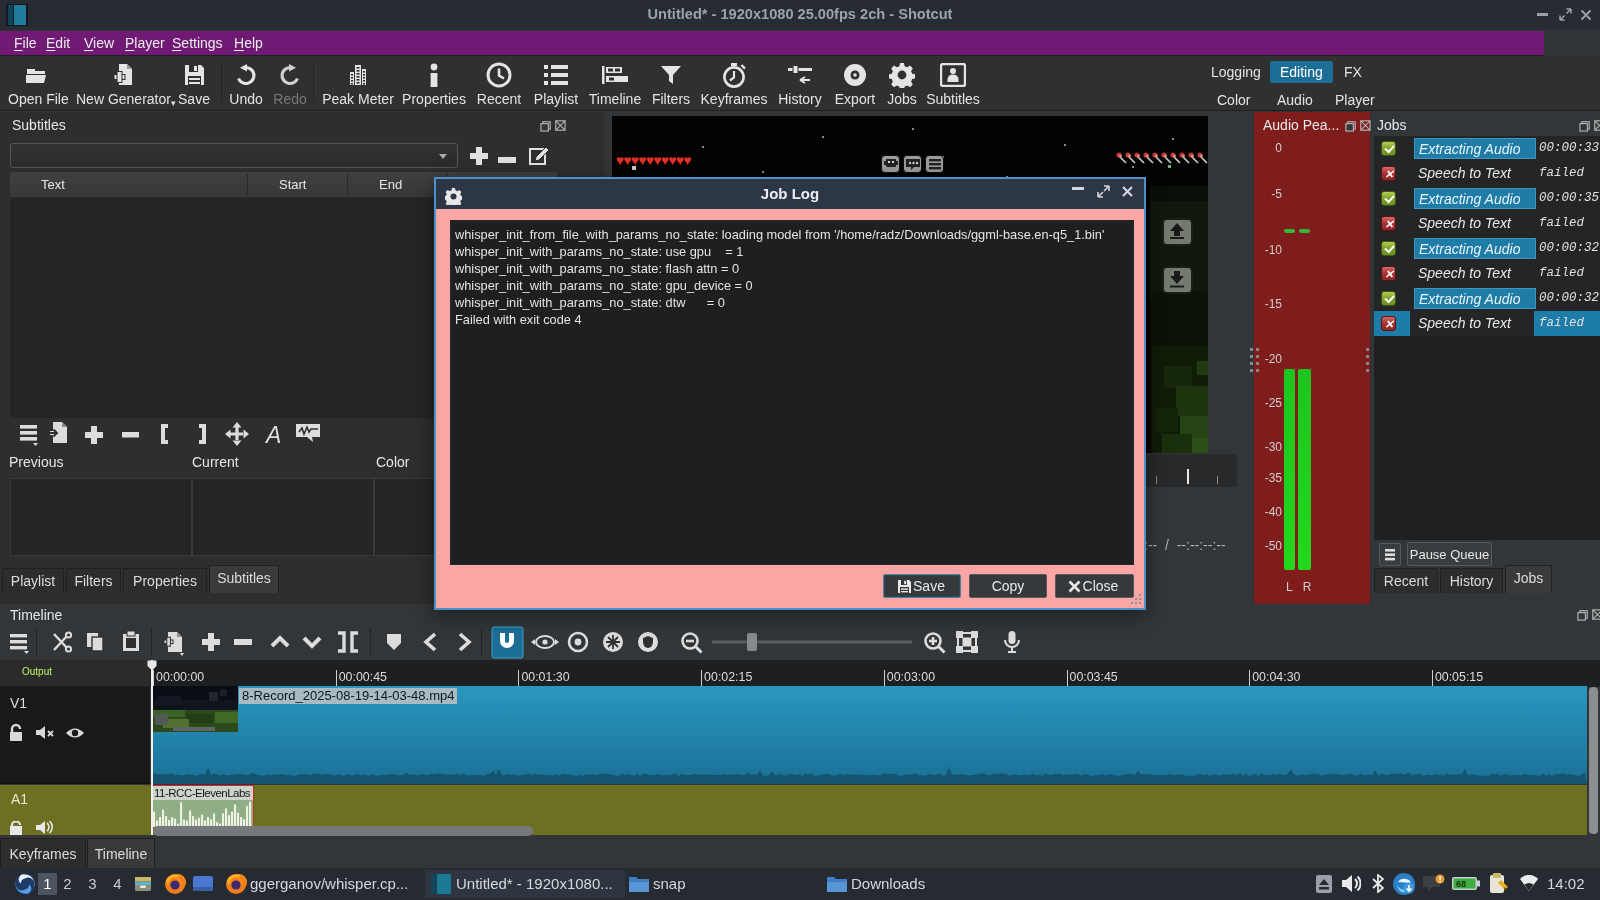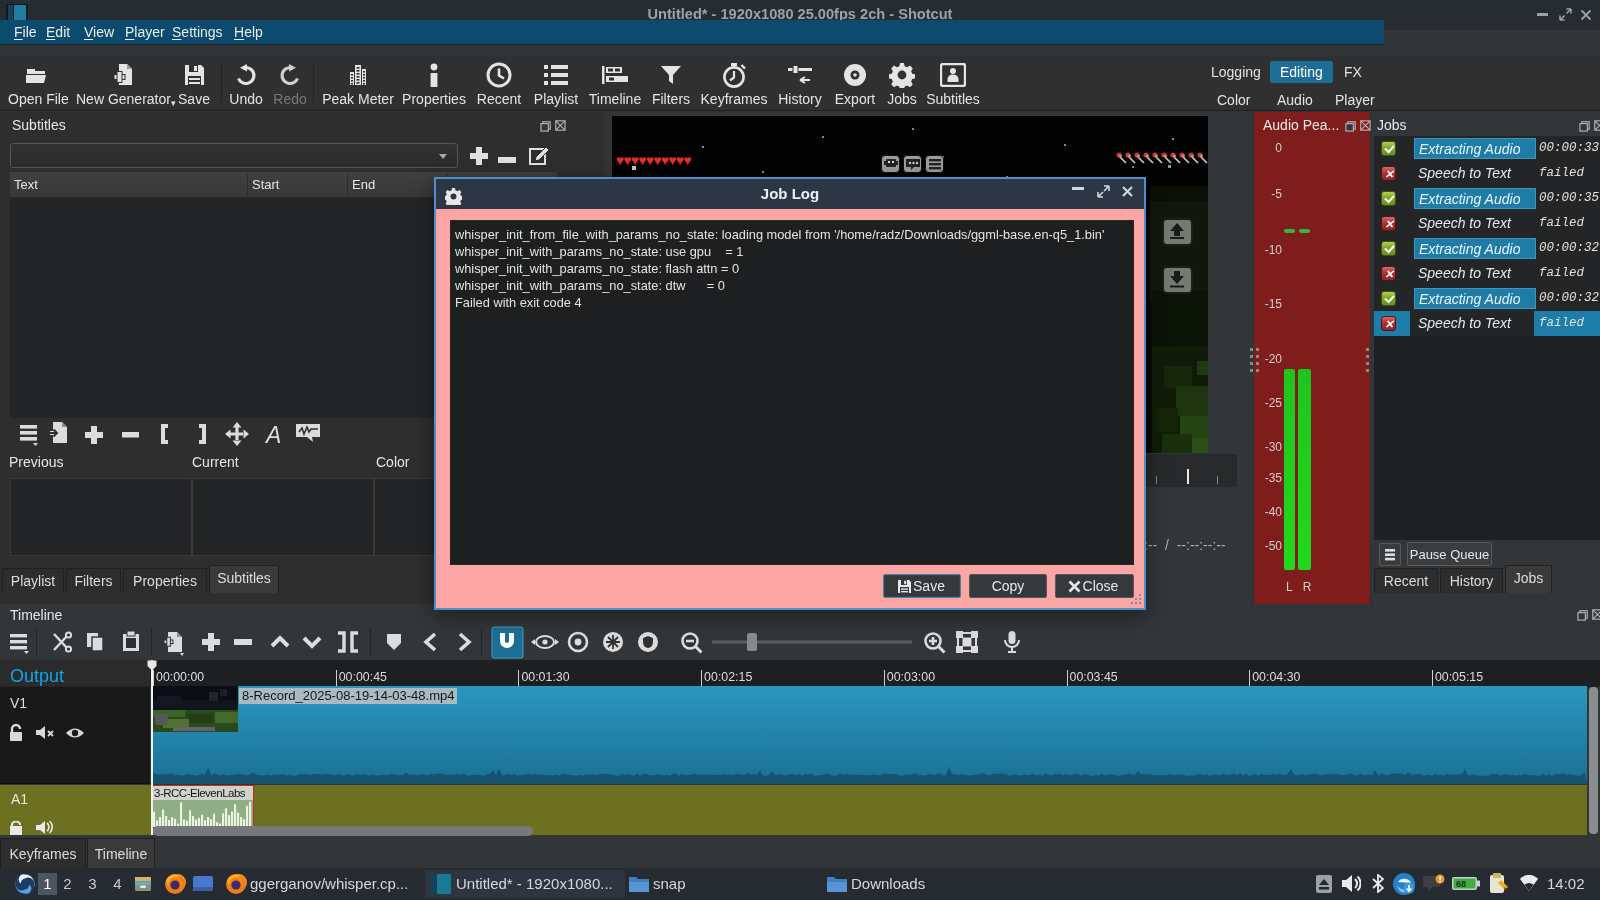--- a/index.html
+++ b/index.html
@@ -7,21 +7,21 @@
 body { font-family:"Liberation Sans", sans-serif; color:#e8eaeb; font-size:13px; }
 .abs { position:absolute; }
 #stage { position:relative; width:1600px; height:900px; background:#313437; }
 
 
 #titlebar { left:0; top:0; width:1600px; height:30px; background:#272c33; }
 #titlebar .ttext { position:absolute; left:0; right:0; top:6px; text-align:center; color:#9aa2ac; font-weight:bold; font-size:14.6px; }
 .winbtn { position:absolute; top:9px; color:#9aa1a8; font-size:12px; font-weight:bold; }
 
 
-#menubar { left:0; top:20px; width:1384px; height:25px; background:#0c4a6e; border-bottom:1px solid #1f1f1f; }
+#menubar { left:0; top:31px; width:1544px; height:25px; background:#701a75; border-bottom:1px solid #1f1f1f; }
 #menubar span { position:absolute; top:4px; color:#ececec; font-size:14px; }
 #menubar u { text-decoration:underline; text-underline-offset:2px; }
 
 
 #toolbar { left:0; top:56px; width:1600px; height:55px; background:#303030; border-bottom:1px solid #202020; }
 .tbitem { position:absolute; top:6px; text-align:center; color:#e4e4e4; font-size:14px; }
 .tbitem .ic { height:26px; display:flex; align-items:center; justify-content:center; }
 .tbitem .lb { margin-top:3px; white-space:nowrap; }
 .tbsep { position:absolute; top:8px; width:1px; height:38px; background:#232323; }
 .mode1 { position:absolute; font-size:14px; color:#e4e4e4; }
@@ -31,21 +31,21 @@
 .dock { position:absolute; background:#333639; }
 .docktitle { position:absolute; left:12px; top:5px; font-size:14px; color:#e8e8e8; }
 .dockicons { position:absolute; top:7px; width:40px; height:13px; }
 
 
 #subpanel { left:0; top:112px; width:604px; height:492px; background:#2e2e2e; }
 .combo { position:absolute; left:10px; top:31px; width:448px; height:25px; background:linear-gradient(#323232,#2b2b2b); border:1px solid #555; border-radius:3px; }
 .combo .arr { position:absolute; right:10px; top:10px; width:0; height:0; border-left:4px solid transparent; border-right:4px solid transparent; border-top:5px solid #aaa; }
 .sgrid { position:absolute; left:10px; top:60px; width:547px; height:246px; background:#232527; }
 .sgrid .hdr { position:absolute; left:0; top:0; right:0; height:26px; background:linear-gradient(#404040,#373737); border-bottom:1px solid #2a2a2a; }
-.sgrid .hdr span { position:absolute; top:5px; color:#e6e6e6; }
+.sgrid .hdr span { position:absolute; top:5px; color:#e6e6e6;margin-left:27px; }
 .sgrid .hv { position:absolute; top:2px; width:1px; height:22px; background:#2a2a2a; }
 .stool { position:absolute; left:8px; top:307px; height:30px; }
 .prevrow span { position:absolute; color:#e6e6e6; font-size:14px; }
 .sbox { position:absolute; top:366px; height:78px; background:#232527; border:1px solid #3a3a3a; }
 .tabs { position:absolute; }
 .tab { position:absolute; height:25px; background:#2d2d2d; border:1px solid #202020; border-bottom:none; color:#dcdcdc; text-align:center; font-size:14px; padding-top:4px; }
 .tab.active { background:#3a3a3a; height:28px; margin-top:-3px; }
 
 
 #player { left:606px; top:112px; width:646px; height:492px; background:#333639; }
@@ -766,21 +766,21 @@
               <rect x="-3.5" y="-11" width="7" height="13" rx="3.5" fill="#dcdcdc"></rect>
               <path d="M-7 -2 a7 7 0 0 0 14 0" fill="none" stroke="#dcdcdc" stroke-width="2"></path>
               <path d="M0 5 v5 M-4 10 h8" stroke="#dcdcdc" stroke-width="2"></path>
             </g>
         </g>
       </svg>
     </div>
 
     <div style="position:absolute;left:0;top:56px;width:1600px;height:27px;background:#1e1f20"></div>
     <div style="position:absolute;left:0;top:56px;width:150px;height:27px;background:#2b2b2b;border-bottom:1px solid #222">
-        <span style="position:absolute;left:10px;top:6px;font-size:18px;color:#0ea5e9">Output</span>
+        <span style="position:absolute;left:22px;top:6px;font-size:10px;color:#bef264">Output</span>
       </div>
     <div id="ruler" style="position:absolute;left:150px;top:56px;width:1450px;height:27px;color:#dcdcdc;font-size:12.4px">
         <div style="position:absolute;left:3px;top:10px;width:1px;height:17px;background:#cfcfcf"></div>
         <div style="position:absolute;left:6px;top:10px">00:00:00</div>
         <div style="position:absolute;left:185.7px;top:10px;width:1px;height:17px;background:#cfcfcf"></div>
         <div style="position:absolute;left:188.7px;top:10px">00:00:45</div>
         <div style="position:absolute;left:368.4px;top:10px;width:1px;height:17px;background:#cfcfcf"></div>
         <div style="position:absolute;left:371.4px;top:10px">00:01:30</div>
         <div style="position:absolute;left:551.0999999999999px;top:10px;width:1px;height:17px;background:#cfcfcf"></div>
         <div style="position:absolute;left:554.0999999999999px;top:10px">00:02:15</div>
@@ -843,21 +843,21 @@
       </svg>
       <div style="position:absolute;left:88px;top:2px;background:#a9bac3;color:#10181c;font-size:13px;padding:0 3px;height:16px;line-height:16px">8-Record_2025-08-19-14-03-48.mp4</div>
       <svg style="position:absolute;left:0;top:70px" width="1436" height="28" viewBox="0 0 1436 28" preserveAspectRatio="none">
           <path id="wavepath" d="M0 28 L0 17 L0 17.8 L3 17.6 L6 18.6 L9 18.5 L12 18.2 L15 18.2 L18 18.1 L21 17.5 L24 19.5 L27 18.4 L30 19.6 L33 19.2 L36 18.3 L39 18.6 L42 18.9 L45 19.7 L48 18.8 L51 17.8 L54 19.1 L57 11.4 L60 19.5 L63 17.6 L66 18.4 L69 19.8 L72 18.0 L75 19.1 L78 19.6 L81 18.5 L84 18.7 L87 18.0 L90 18.1 L93 18.8 L96 19.2 L99 18.6 L102 16.5 L105 18.8 L108 19.3 L111 19.8 L114 19.0 L117 18.6 L120 19.7 L123 18.1 L126 18.9 L129 18.8 L132 17.8 L135 19.6 L138 18.8 L141 19.7 L144 19.8 L147 18.8 L150 18.0 L153 18.6 L156 17.9 L159 19.4 L162 17.7 L165 18.0 L168 18.0 L171 18.7 L174 18.0 L177 18.1 L180 18.4 L183 19.7 L186 18.7 L189 18.4 L192 19.8 L195 19.1 L198 17.9 L201 20.0 L204 18.4 L207 18.5 L210 19.3 L213 18.2 L216 19.4 L219 19.4 L222 17.9 L225 19.7 L228 19.6 L231 18.9 L234 18.7 L237 19.0 L240 18.0 L243 18.0 L246 19.2 L249 19.3 L252 19.3 L255 16.5 L258 18.6 L261 18.9 L264 18.5 L267 19.5 L270 18.2 L273 18.2 L276 19.6 L279 18.0 L282 18.3 L285 18.0 L288 17.6 L291 17.8 L294 19.0 L297 18.6 L300 18.4 L303 19.2 L306 17.6 L309 19.3 L312 17.7 L315 18.9 L318 19.7 L321 18.8 L324 19.2 L327 18.7 L330 19.0 L333 20.0 L336 18.1 L339 17.6 L342 14.5 L345 19.0 L348 12.8 L351 19.3 L354 19.0 L357 17.5 L360 19.5 L363 17.7 L366 19.8 L369 19.2 L372 18.9 L375 18.5 L378 17.6 L381 19.3 L384 17.8 L387 18.7 L390 18.0 L393 19.3 L396 19.3 L399 19.3 L402 19.8 L405 18.6 L408 19.7 L411 18.3 L414 18.1 L417 18.5 L420 19.0 L423 19.6 L426 19.9 L429 18.7 L432 19.7 L435 17.9 L438 19.0 L441 17.7 L444 19.3 L447 18.9 L450 17.6 L453 18.2 L456 17.9 L459 18.6 L462 18.8 L465 19.8 L468 20.0 L471 17.7 L474 19.1 L477 18.3 L480 19.2 L483 19.7 L486 17.8 L489 19.8 L492 18.4 L495 17.5 L498 18.9 L501 19.4 L504 19.2 L507 17.9 L510 19.3 L513 19.6 L516 18.6 L519 19.7 L522 17.7 L525 17.7 L528 20.0 L531 17.8 L534 19.3 L537 19.1 L540 19.1 L543 17.6 L546 18.8 L549 18.2 L552 19.3 L555 18.2 L558 19.2 L561 18.4 L564 19.1 L567 18.8 L570 19.3 L573 18.0 L576 18.8 L579 18.5 L582 19.2 L585 18.2 L588 17.8 L591 19.2 L594 18.8 L597 16.5 L600 19.1 L603 17.9 L606 19.1 L609 14.5 L612 19.8 L615 19.7 L618 18.9 L621 15.3 L624 19.4 L627 19.0 L630 17.5 L633 19.8 L636 19.1 L639 17.8 L642 18.6 L645 19.0 L648 17.7 L651 19.9 L654 17.8 L657 18.6 L660 17.8 L663 19.7 L666 19.8 L669 19.2 L672 18.8 L675 18.0 L678 18.1 L681 19.4 L684 19.9 L687 18.6 L690 18.0 L693 19.5 L696 17.5 L699 18.9 L702 18.6 L705 19.0 L708 18.6 L711 18.9 L714 19.6 L717 19.0 L720 19.4 L723 18.6 L726 19.1 L729 19.5 L732 17.6 L735 18.1 L738 18.1 L741 18.3 L744 17.7 L747 19.6 L750 19.8 L753 19.5 L756 18.0 L759 18.9 L762 17.8 L765 17.5 L768 19.6 L771 19.1 L774 19.9 L777 18.8 L780 17.7 L783 19.2 L786 17.9 L789 17.7 L792 19.7 L795 18.7 L798 11.2 L801 18.3 L804 18.3 L807 19.0 L810 17.9 L813 18.9 L816 18.8 L819 19.7 L822 18.9 L825 18.7 L828 17.9 L831 17.6 L834 17.8 L837 19.2 L840 19.1 L843 17.7 L846 17.7 L849 17.5 L852 17.6 L855 17.7 L858 19.6 L861 19.3 L864 18.2 L867 19.5 L870 19.3 L873 18.5 L876 18.9 L879 19.3 L882 17.6 L885 19.4 L888 18.5 L891 19.9 L894 17.7 L897 18.5 L900 19.4 L903 17.9 L906 18.6 L909 17.8 L912 19.3 L915 17.9 L918 19.3 L921 18.5 L924 18.0 L927 18.1 L930 19.7 L933 18.2 L936 18.2 L939 19.5 L942 20.0 L945 19.0 L948 19.6 L951 17.7 L954 19.5 L957 19.1 L960 17.9 L963 18.9 L966 19.8 L969 19.8 L972 18.8 L975 18.3 L978 17.6 L981 18.6 L984 18.8 L987 15.1 L990 17.9 L993 17.9 L996 19.0 L999 17.6 L1002 19.2 L1005 19.2 L1008 19.0 L1011 18.7 L1014 19.7 L1017 18.8 L1020 17.9 L1023 19.6 L1026 18.5 L1029 18.5 L1032 18.2 L1035 20.0 L1038 19.7 L1041 19.6 L1044 19.8 L1047 18.1 L1050 17.9 L1053 19.6 L1056 18.0 L1059 19.9 L1062 18.7 L1065 18.4 L1068 19.7 L1071 18.5 L1074 18.5 L1077 18.9 L1080 18.4 L1083 17.6 L1086 19.3 L1089 17.5 L1092 19.8 L1095 17.5 L1098 20.0 L1101 19.2 L1104 17.7 L1107 20.0 L1110 17.5 L1113 18.9 L1116 19.1 L1119 18.9 L1122 18.0 L1125 19.2 L1128 17.6 L1131 19.1 L1134 19.2 L1137 17.6 L1140 13.0 L1143 18.6 L1146 19.5 L1149 19.0 L1152 18.2 L1155 19.4 L1158 18.6 L1161 18.0 L1164 17.7 L1167 18.0 L1170 19.8 L1173 18.5 L1176 18.8 L1179 17.7 L1182 18.4 L1185 17.6 L1188 18.4 L1191 19.2 L1194 18.7 L1197 18.6 L1200 17.6 L1203 18.7 L1206 19.9 L1209 17.6 L1212 19.3 L1215 19.0 L1218 18.5 L1221 19.7 L1224 14.2 L1227 19.7 L1230 17.9 L1233 18.1 L1236 19.4 L1239 18.2 L1242 17.6 L1245 17.7 L1248 17.7 L1251 17.6 L1254 18.8 L1257 16.0 L1260 19.1 L1263 18.4 L1266 18.4 L1269 17.7 L1272 19.7 L1275 18.8 L1278 18.7 L1281 20.0 L1284 17.9 L1287 19.0 L1290 18.3 L1293 19.7 L1296 17.6 L1299 18.8 L1302 18.5 L1305 18.7 L1308 18.3 L1311 18.4 L1314 13.0 L1317 19.7 L1320 19.1 L1323 18.5 L1326 19.4 L1329 19.4 L1332 19.8 L1335 20.0 L1338 19.4 L1341 18.1 L1344 18.1 L1347 18.3 L1350 20.0 L1353 17.9 L1356 17.9 L1359 19.7 L1362 18.5 L1365 19.6 L1368 18.9 L1371 19.2 L1374 17.8 L1377 19.2 L1380 19.1 L1383 19.1 L1386 19.8 L1389 19.8 L1392 17.6 L1395 19.9 L1398 18.0 L1401 20.0 L1404 18.6 L1407 17.9 L1410 18.0 L1413 17.6 L1416 18.7 L1419 18.2 L1422 18.6 L1425 19.5 L1428 19.9 L1431 18.2 L1434 16.6 L1436 28 Z" fill="#15536e"></path>
         </svg>
     </div>
 
     <div style="position:absolute;left:150px;top:181px;width:1437px;height:50px;background:#6d7020"></div>
 
     <div style="position:absolute;left:151px;top:181px;width:103px;height:43px;border:1px solid #cc2a20;background:#cfd3cd">
-      <div style="position:absolute;left:0;top:0;width:101px;height:14px;background:#cfd3cd;color:#14180e;font-size:11.5px;line-height:14px;padding-left:2px;white-space:nowrap;overflow:hidden;letter-spacing:-0.5px">3-RCC-ElevenLabs</div>
+      <div style="position:absolute;left:0;top:0;width:101px;height:14px;background:#cfd3cd;color:#14180e;font-size:11.5px;line-height:14px;padding-left:2px;white-space:nowrap;overflow:hidden;letter-spacing:-0.5px">11-RCC-ElevenLabs</div>
       <svg style="position:absolute;left:0;top:14px" width="101" height="27" viewBox="0 0 101 27" preserveAspectRatio="none">
           <rect width="101" height="27" fill="#8fae85"></rect>
           <g id="a1bars">
             <rect x="1" y="11.7" width="2.1" height="15.3" fill="#eef2e2"></rect>
             <rect x="4" y="20.5" width="2.1" height="6.5" fill="#eef2e2"></rect>
             <rect x="7" y="17.0" width="2.1" height="10.0" fill="#eef2e2"></rect>
             <rect x="10" y="9.6" width="2.1" height="17.4" fill="#eef2e2"></rect>
             <rect x="13" y="16.0" width="2.1" height="11.0" fill="#eef2e2"></rect>
             <rect x="16" y="20.0" width="2.1" height="7.0" fill="#eef2e2"></rect>
             <rect x="19" y="17.1" width="2.1" height="9.9" fill="#eef2e2"></rect>
@@ -1007,20 +1007,21 @@
           <path d="M1 12 L6 7 M1 12 v-5 M1 12 h5 M12 1 L7 6 M12 1 v5 M12 1 h-5" stroke="#d0d6dc" stroke-width="1.6"></path>
         </svg>
       <svg style="position:absolute;right:10px;top:6px" width="13" height="13" viewBox="0 0 13 13">
           <path d="M2 2 L11 11 M11 2 L2 11" stroke="#d0d6dc" stroke-width="2.2"></path>
         </svg>
     </div>
     <div id="dlglog">
       <div>whisper_init_from_file_with_params_no_state: loading model from '/home/radz/Downloads/ggml-base.en-q5_1.bin'</div>
       <div>whisper_init_with_params_no_state: use gpu&nbsp;&nbsp;&nbsp;&nbsp;= 1</div>
       <div>whisper_init_with_params_no_state: flash attn = 0</div>
+      <div>whisper_init_with_params_no_state: gpu_device = 0</div>
       <div>whisper_init_with_params_no_state: dtw&nbsp;&nbsp;&nbsp;&nbsp;&nbsp;&nbsp;= 0</div>
       <div>Failed with exit code 4</div>
     </div>
     <div class="dbtn" style="left:447px;width:78px;border-color:#4e7f96;box-shadow:0 0 0 1px #2e4a58 inset">
       <svg style="position:absolute;left:13px;top:4px" width="15" height="15" viewBox="0 0 15 15">
           <path d="M1 1 h11 l2 2 v11 h-13 z" fill="#e8e8e8"></path>
           <rect x="4" y="1" width="6" height="5" fill="#35393c"></rect>
           <rect x="7.2" y="1.8" width="2" height="3.4" fill="#e8e8e8"></rect>
           <rect x="3" y="8" width="9" height="6" fill="#35393c"></rect>
           <rect x="4" y="9.4" width="7" height="1.4" fill="#e8e8e8"></rect>

